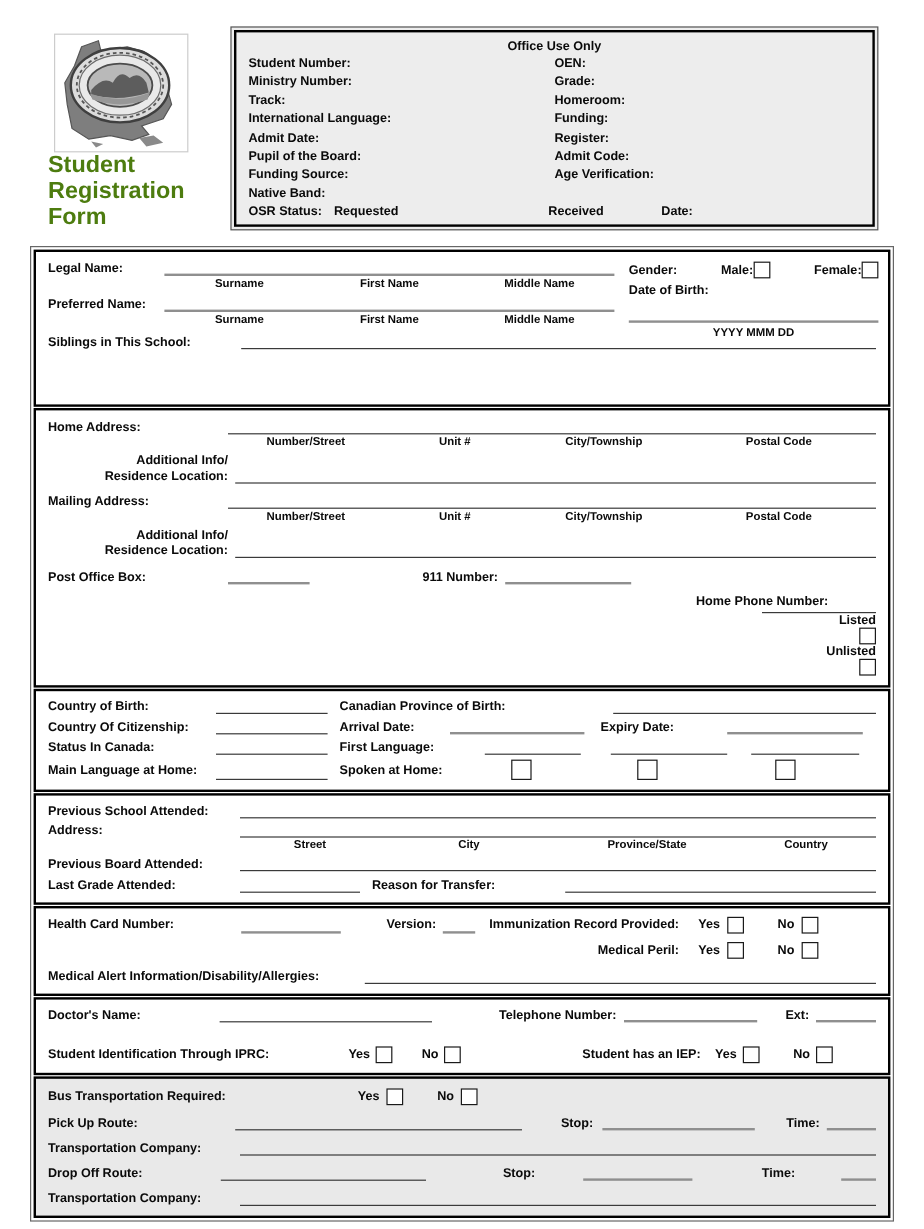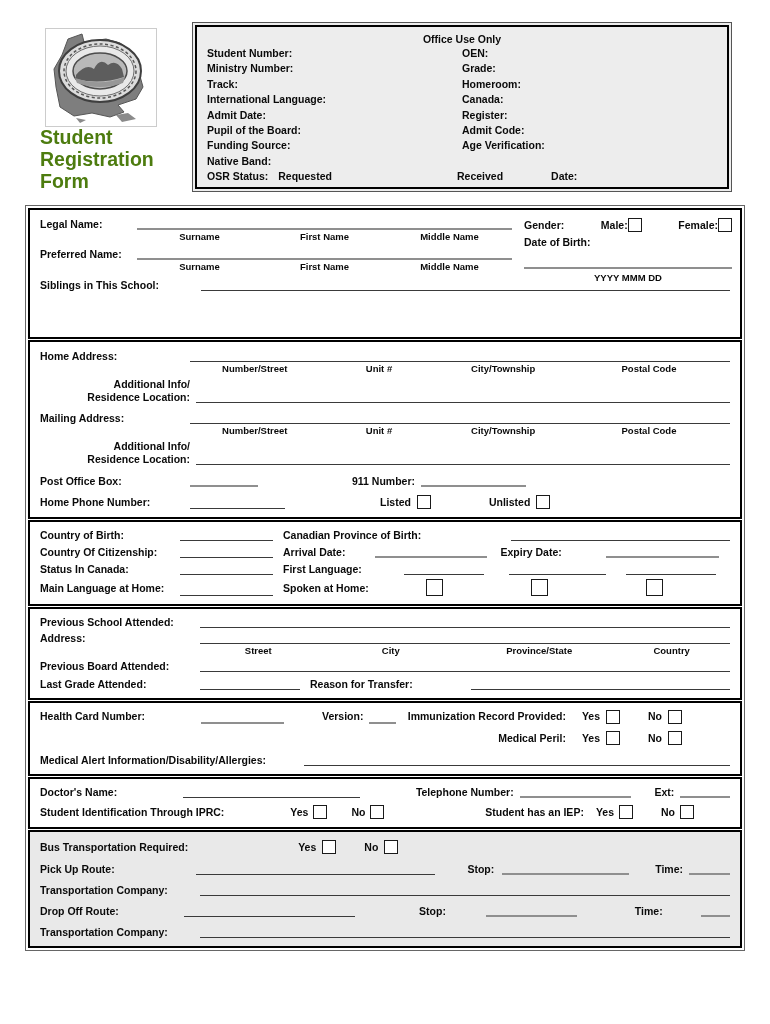--- a/index.html
+++ b/index.html
@@ -68,21 +68,21 @@
             <div>International Language:</div>
             <div>Admit Date:</div>
             <div>Pupil of the Board:</div>
             <div>Funding Source:</div>
             <div>Native Band:</div>
           </div>
           <div class="office-col">
             <div>OEN:</div>
             <div>Grade:</div>
             <div>Homeroom:</div>
-            <div>Canada:</div>
+            <div>Funding:</div>
             <div>Register:</div>
             <div>Admit Code:</div>
             <div>Age Verification:</div>
           </div>
         </div>
         <div class="osr-row">
           <span>OSR Status:</span>
           <span style="margin-left:10px;">Requested</span>
           <span style="margin-left:125px;">Received</span>
           <span style="margin-left:48px;">Date:</span>
@@ -172,21 +172,21 @@
           <span style="display:block;">Residence Location:</span>
         </span>
         <span class="ln fx"></span>
       </div>
       <div class="row" style="margin-top:10px;">
         <span class="lbl" style="width:150px;">Post Office Box:</span>
         <span class="ln g" style="width:68px;"></span>
         <span class="lbl" style="margin-left:94px;">911 Number:</span>
         <span class="ln g" style="width:105px;margin-left:6px;"></span>
       </div>
-      <div class="row" style="margin-top:8px;align-items:center;">
+      <div class="row" style="margin-top:8px;flex-direction:column;">
         <span class="lbl" style="width:150px;">Home Phone Number:</span>
         <span class="ln" style="width:95px;align-self:flex-end;"></span>
         <span class="lbl" style="margin-left:95px;">Listed</span>
         <span class="cb" style="margin-left:6px;"></span>
         <span class="lbl" style="margin-left:58px;">Unlisted</span>
         <span class="cb" style="margin-left:6px;"></span>
       </div>
     </div>
 
     <div class="sec" style="min-height:75px;padding-top:7px;">
@@ -276,21 +276,21 @@
 
     <div class="sec" style="min-height:49px;padding-top:7px;">
       <div class="row">
         <span class="lbl">Doctor's Name:</span>
         <span class="ln" style="width:185px;margin-left:66px;"></span>
         <span class="lbl" style="margin-left:56px;">Telephone Number:</span>
         <span class="ln g" style="width:116px;margin-left:6px;"></span>
         <span class="lbl" style="margin-left:24px;">Ext:</span>
         <span class="ln g" style="width:52px;margin-left:6px;"></span>
       </div>
-      <div class="row" style="margin-top:7px;align-items:center;">
+      <div class="row" style="margin-top:20px;align-items:center;">
         <span class="lbl">Student Identification Through IPRC:</span>
         <span class="lbl" style="margin-left:66px;">Yes</span>
         <span class="cb" style="margin-left:5px;"></span>
         <span class="lbl" style="margin-left:24px;">No</span>
         <span class="cb" style="margin-left:5px;"></span>
         <span class="lbl" style="margin-left:auto;">Student has an IEP:</span>
         <span class="lbl" style="margin-left:12px;">Yes</span>
         <span class="cb" style="margin-left:5px;"></span>
         <span class="lbl" style="margin-left:28px;">No</span>
         <span class="cb" style="margin-left:5px;margin-right:36px;"></span>

